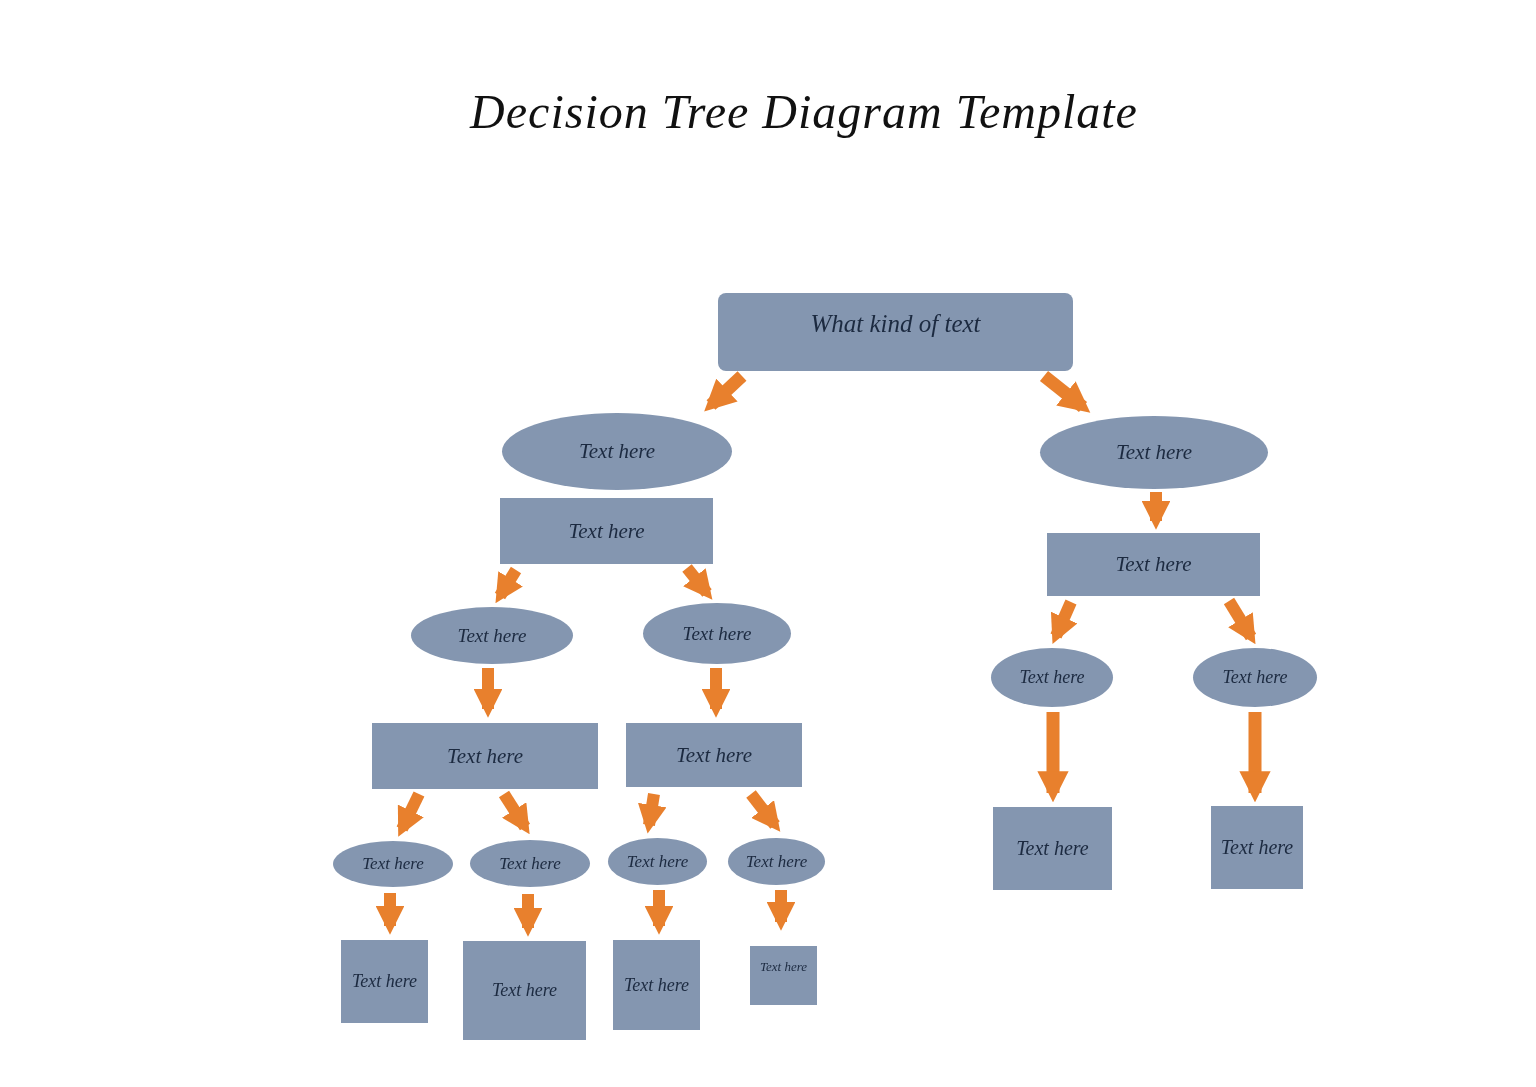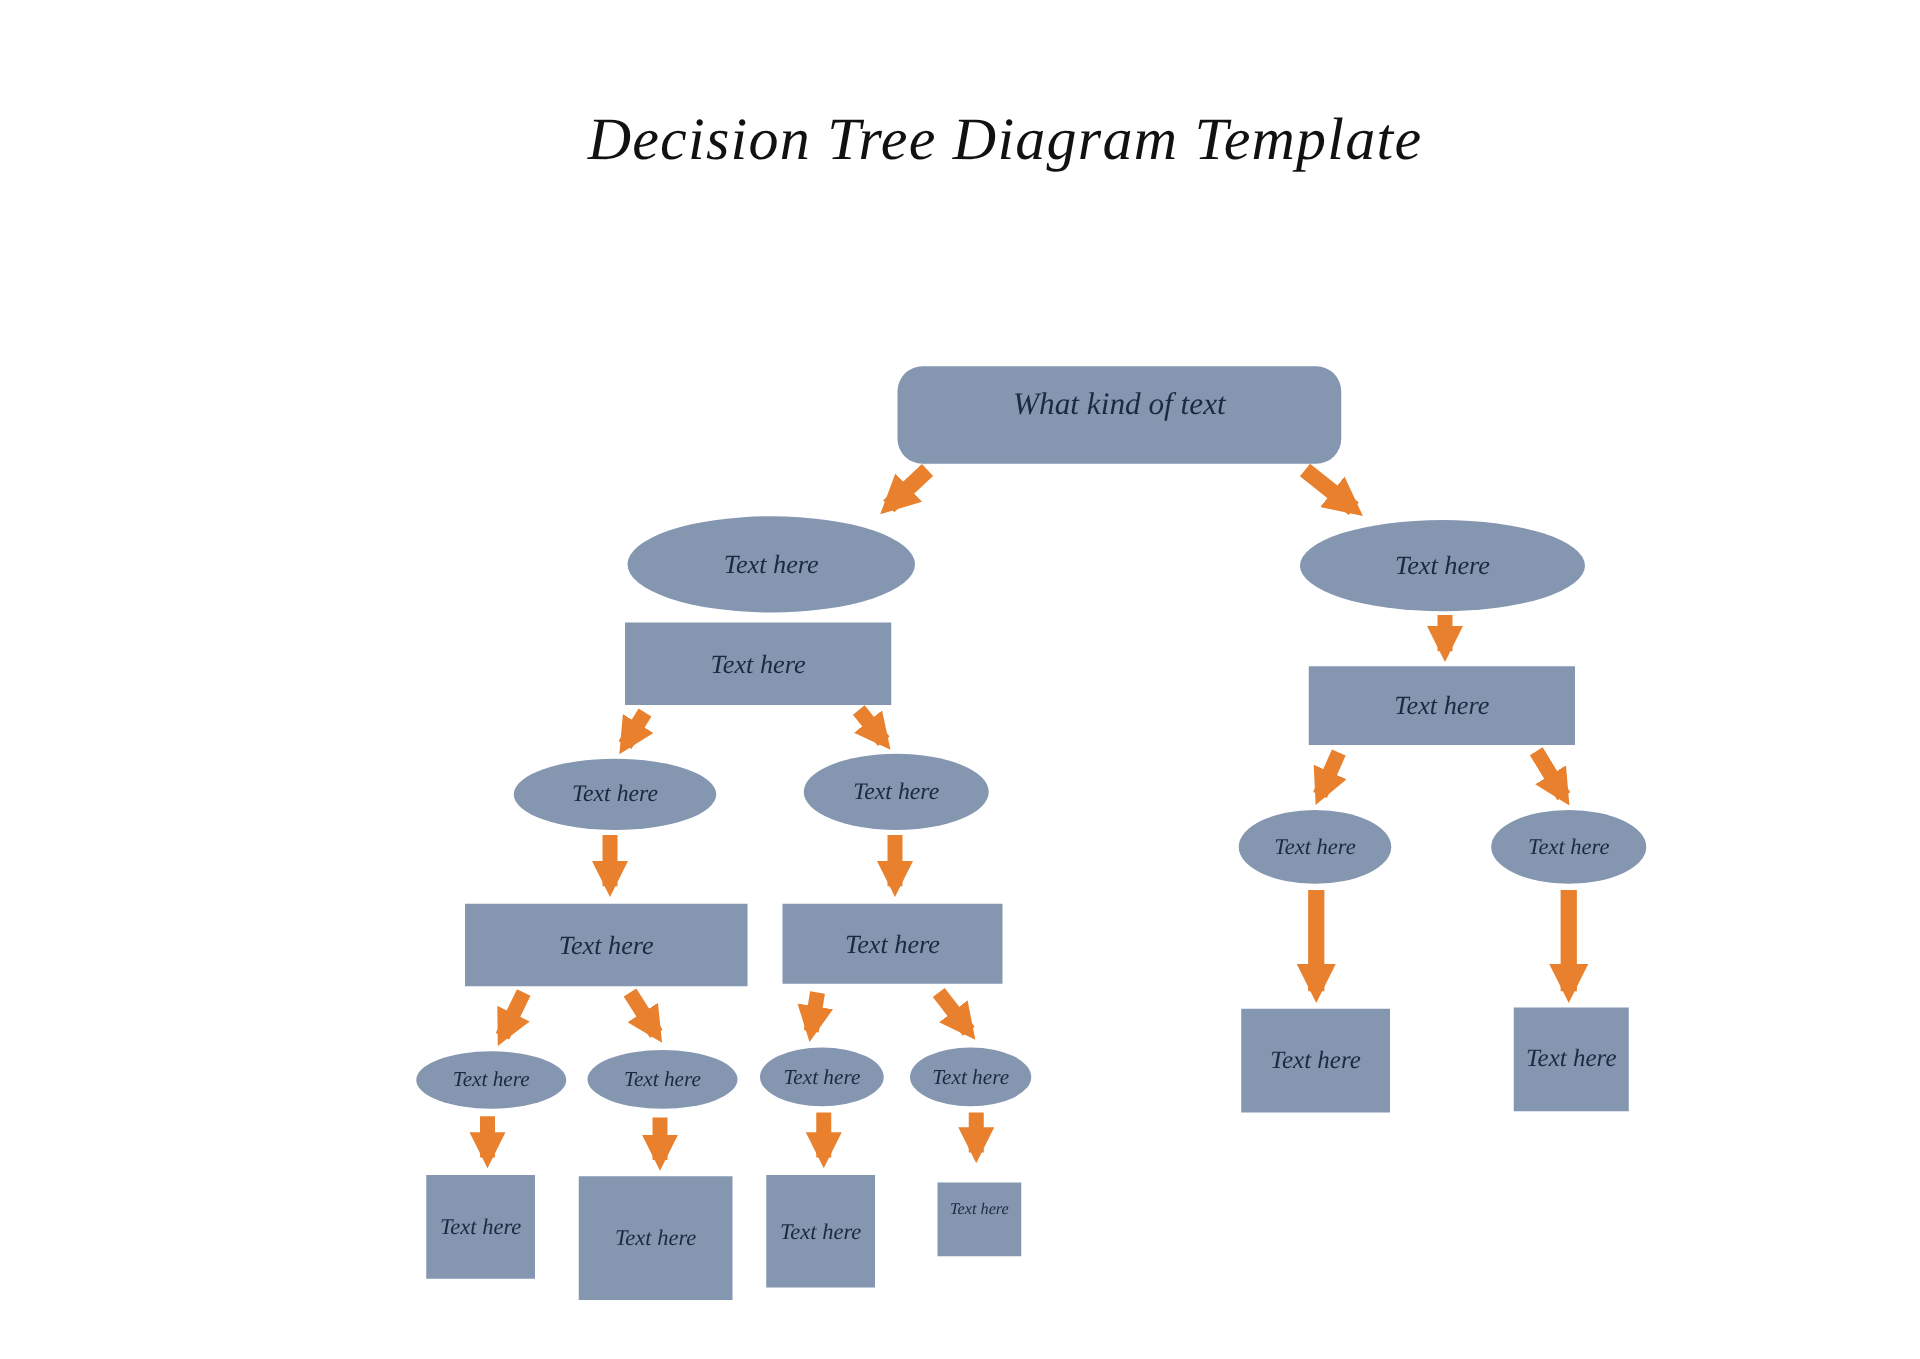--- a/index.html
+++ b/index.html
@@ -21,21 +21,21 @@
   }
   svg.arrows{position:absolute;left:0;top:0;width:1536px;height:1087px;}
   .arrow{stroke:var(--arrow);fill:none;}
   marker polygon{fill:var(--arrow);}
   .node{
     position:absolute;background:var(--node-fill);color:var(--ink);
     font-style:italic;display:flex;align-items:center;justify-content:center;
     text-align:center;box-sizing:border-box;
   }
   .ellipse{border-radius:50%;}
-  .rounded{border-radius:20px;}
+  .rounded{border-radius:8px;}
 </style>
 </head>
 <body>
 
 <div class="canvas">
 
   <div class="page-title">Decision Tree Diagram Template</div>
 
   <svg class="arrows" aria-hidden="true">
     <defs>

